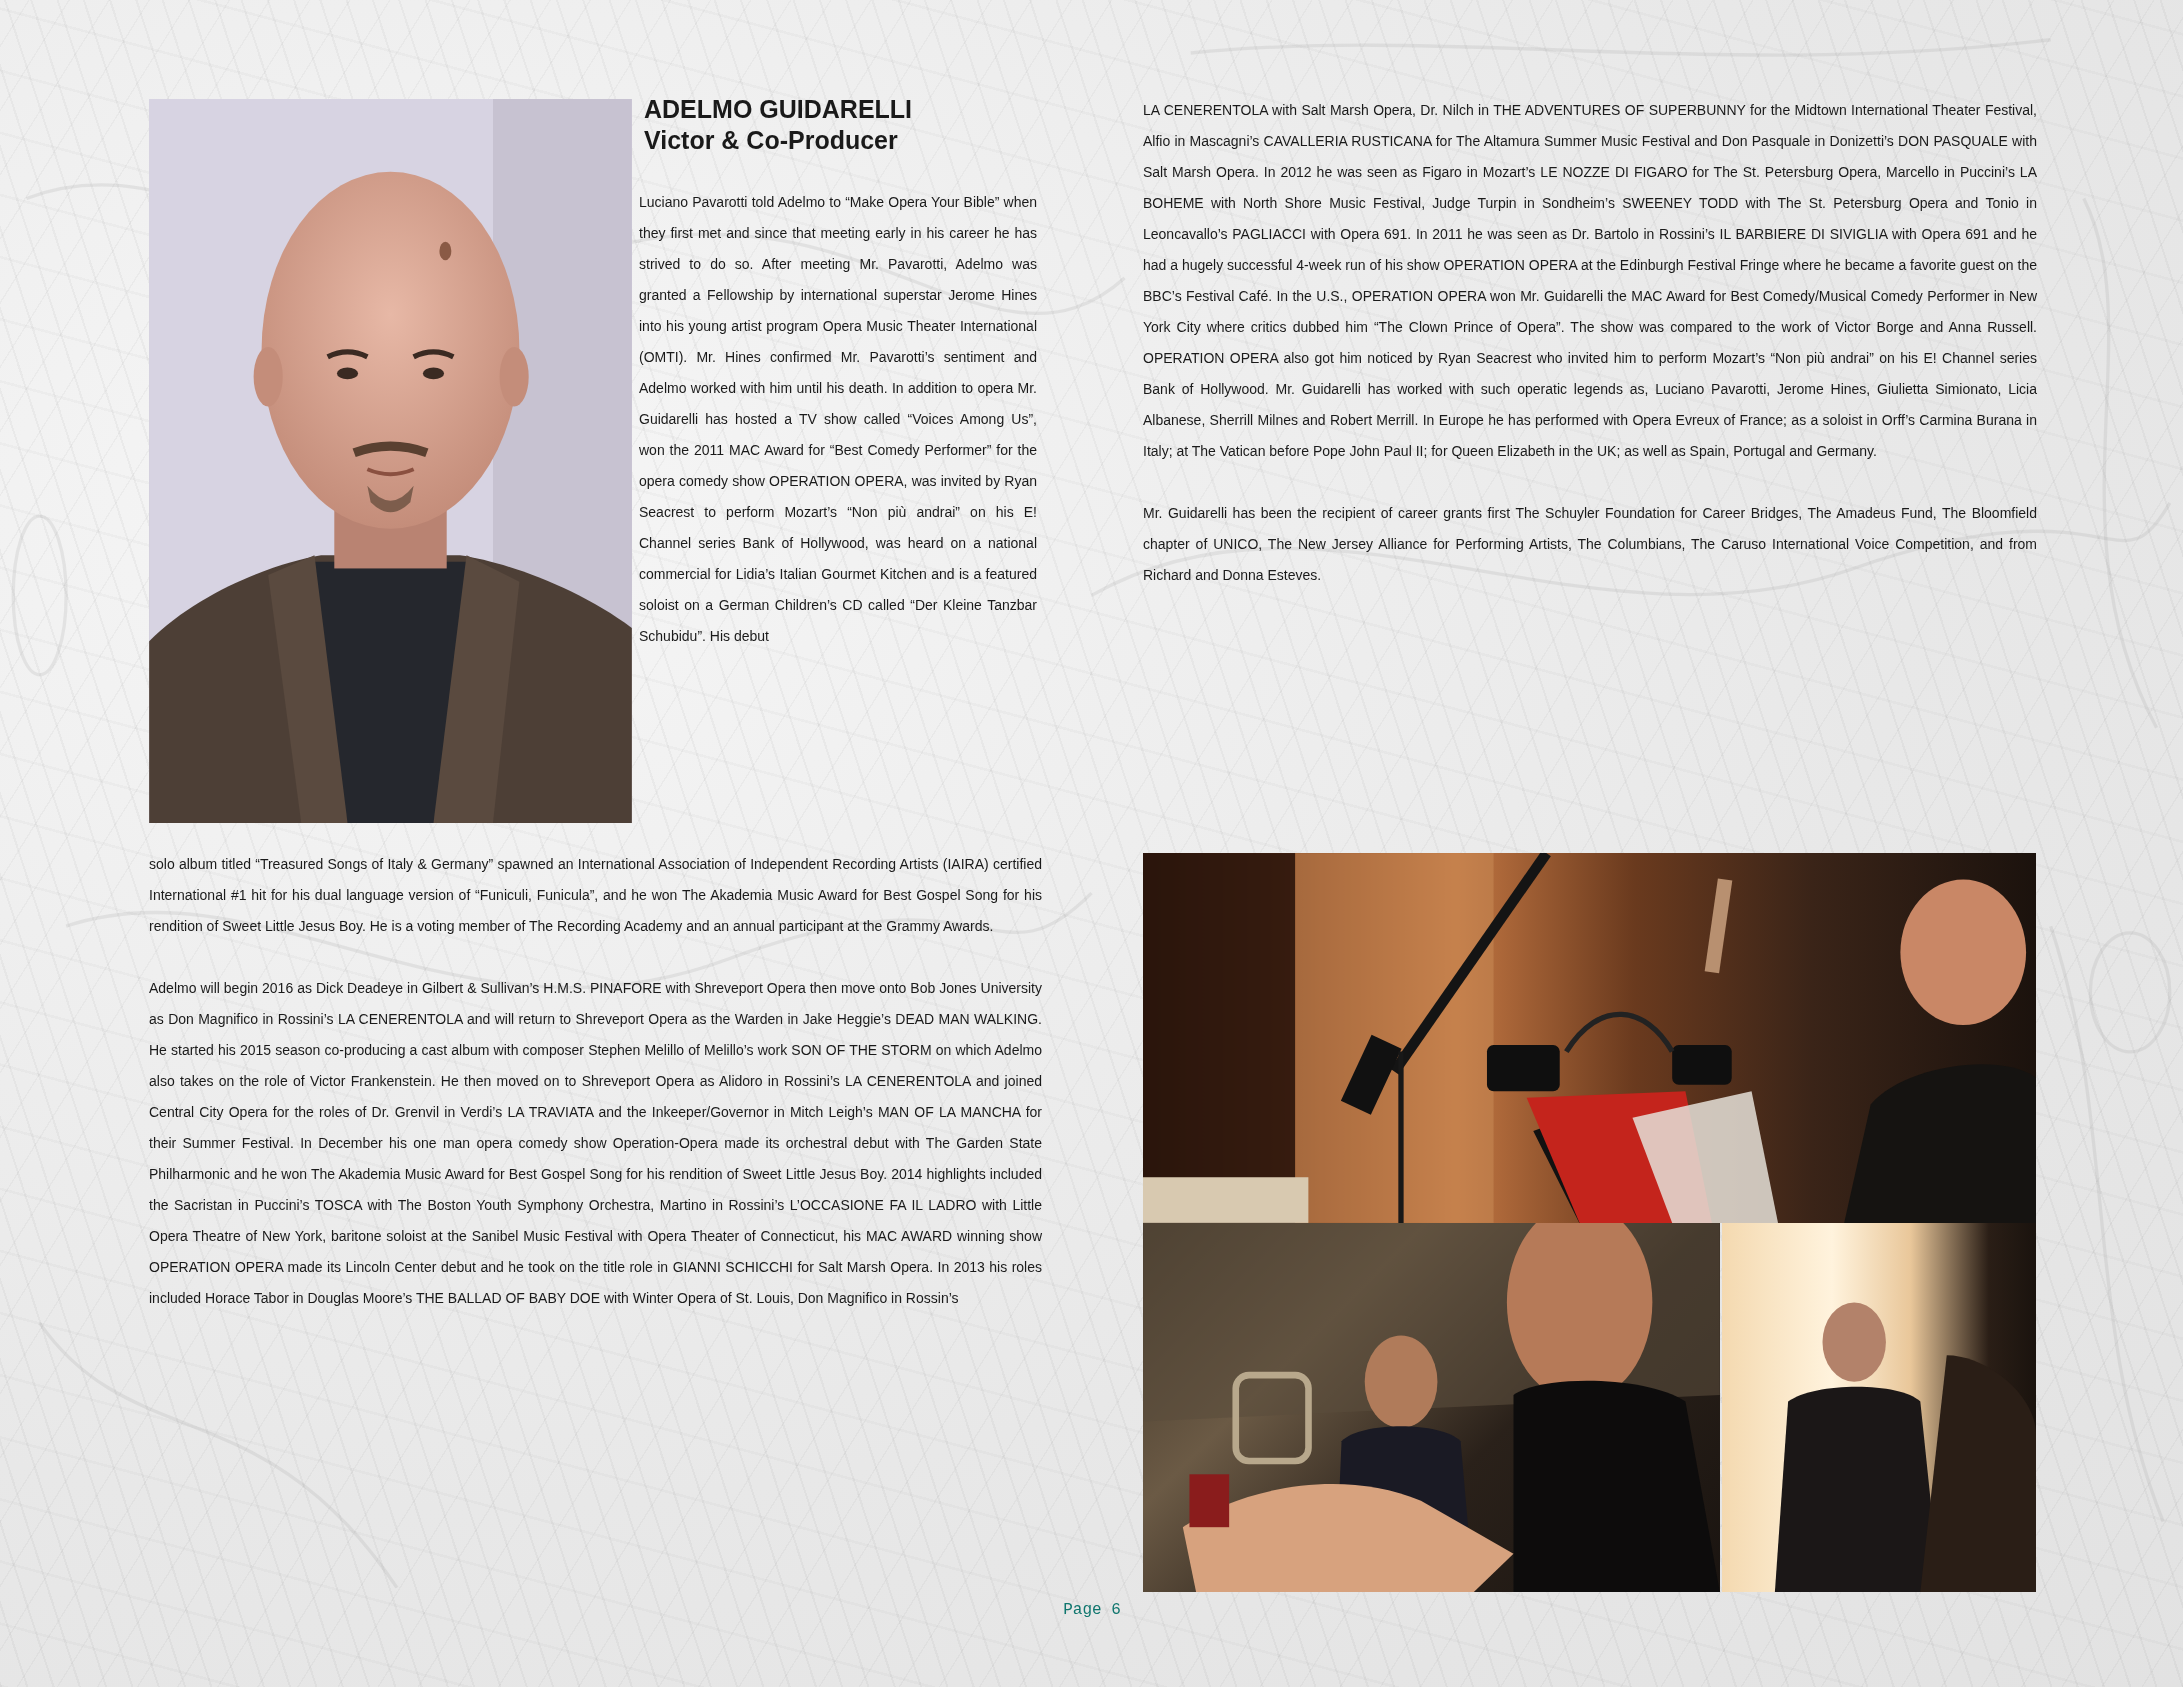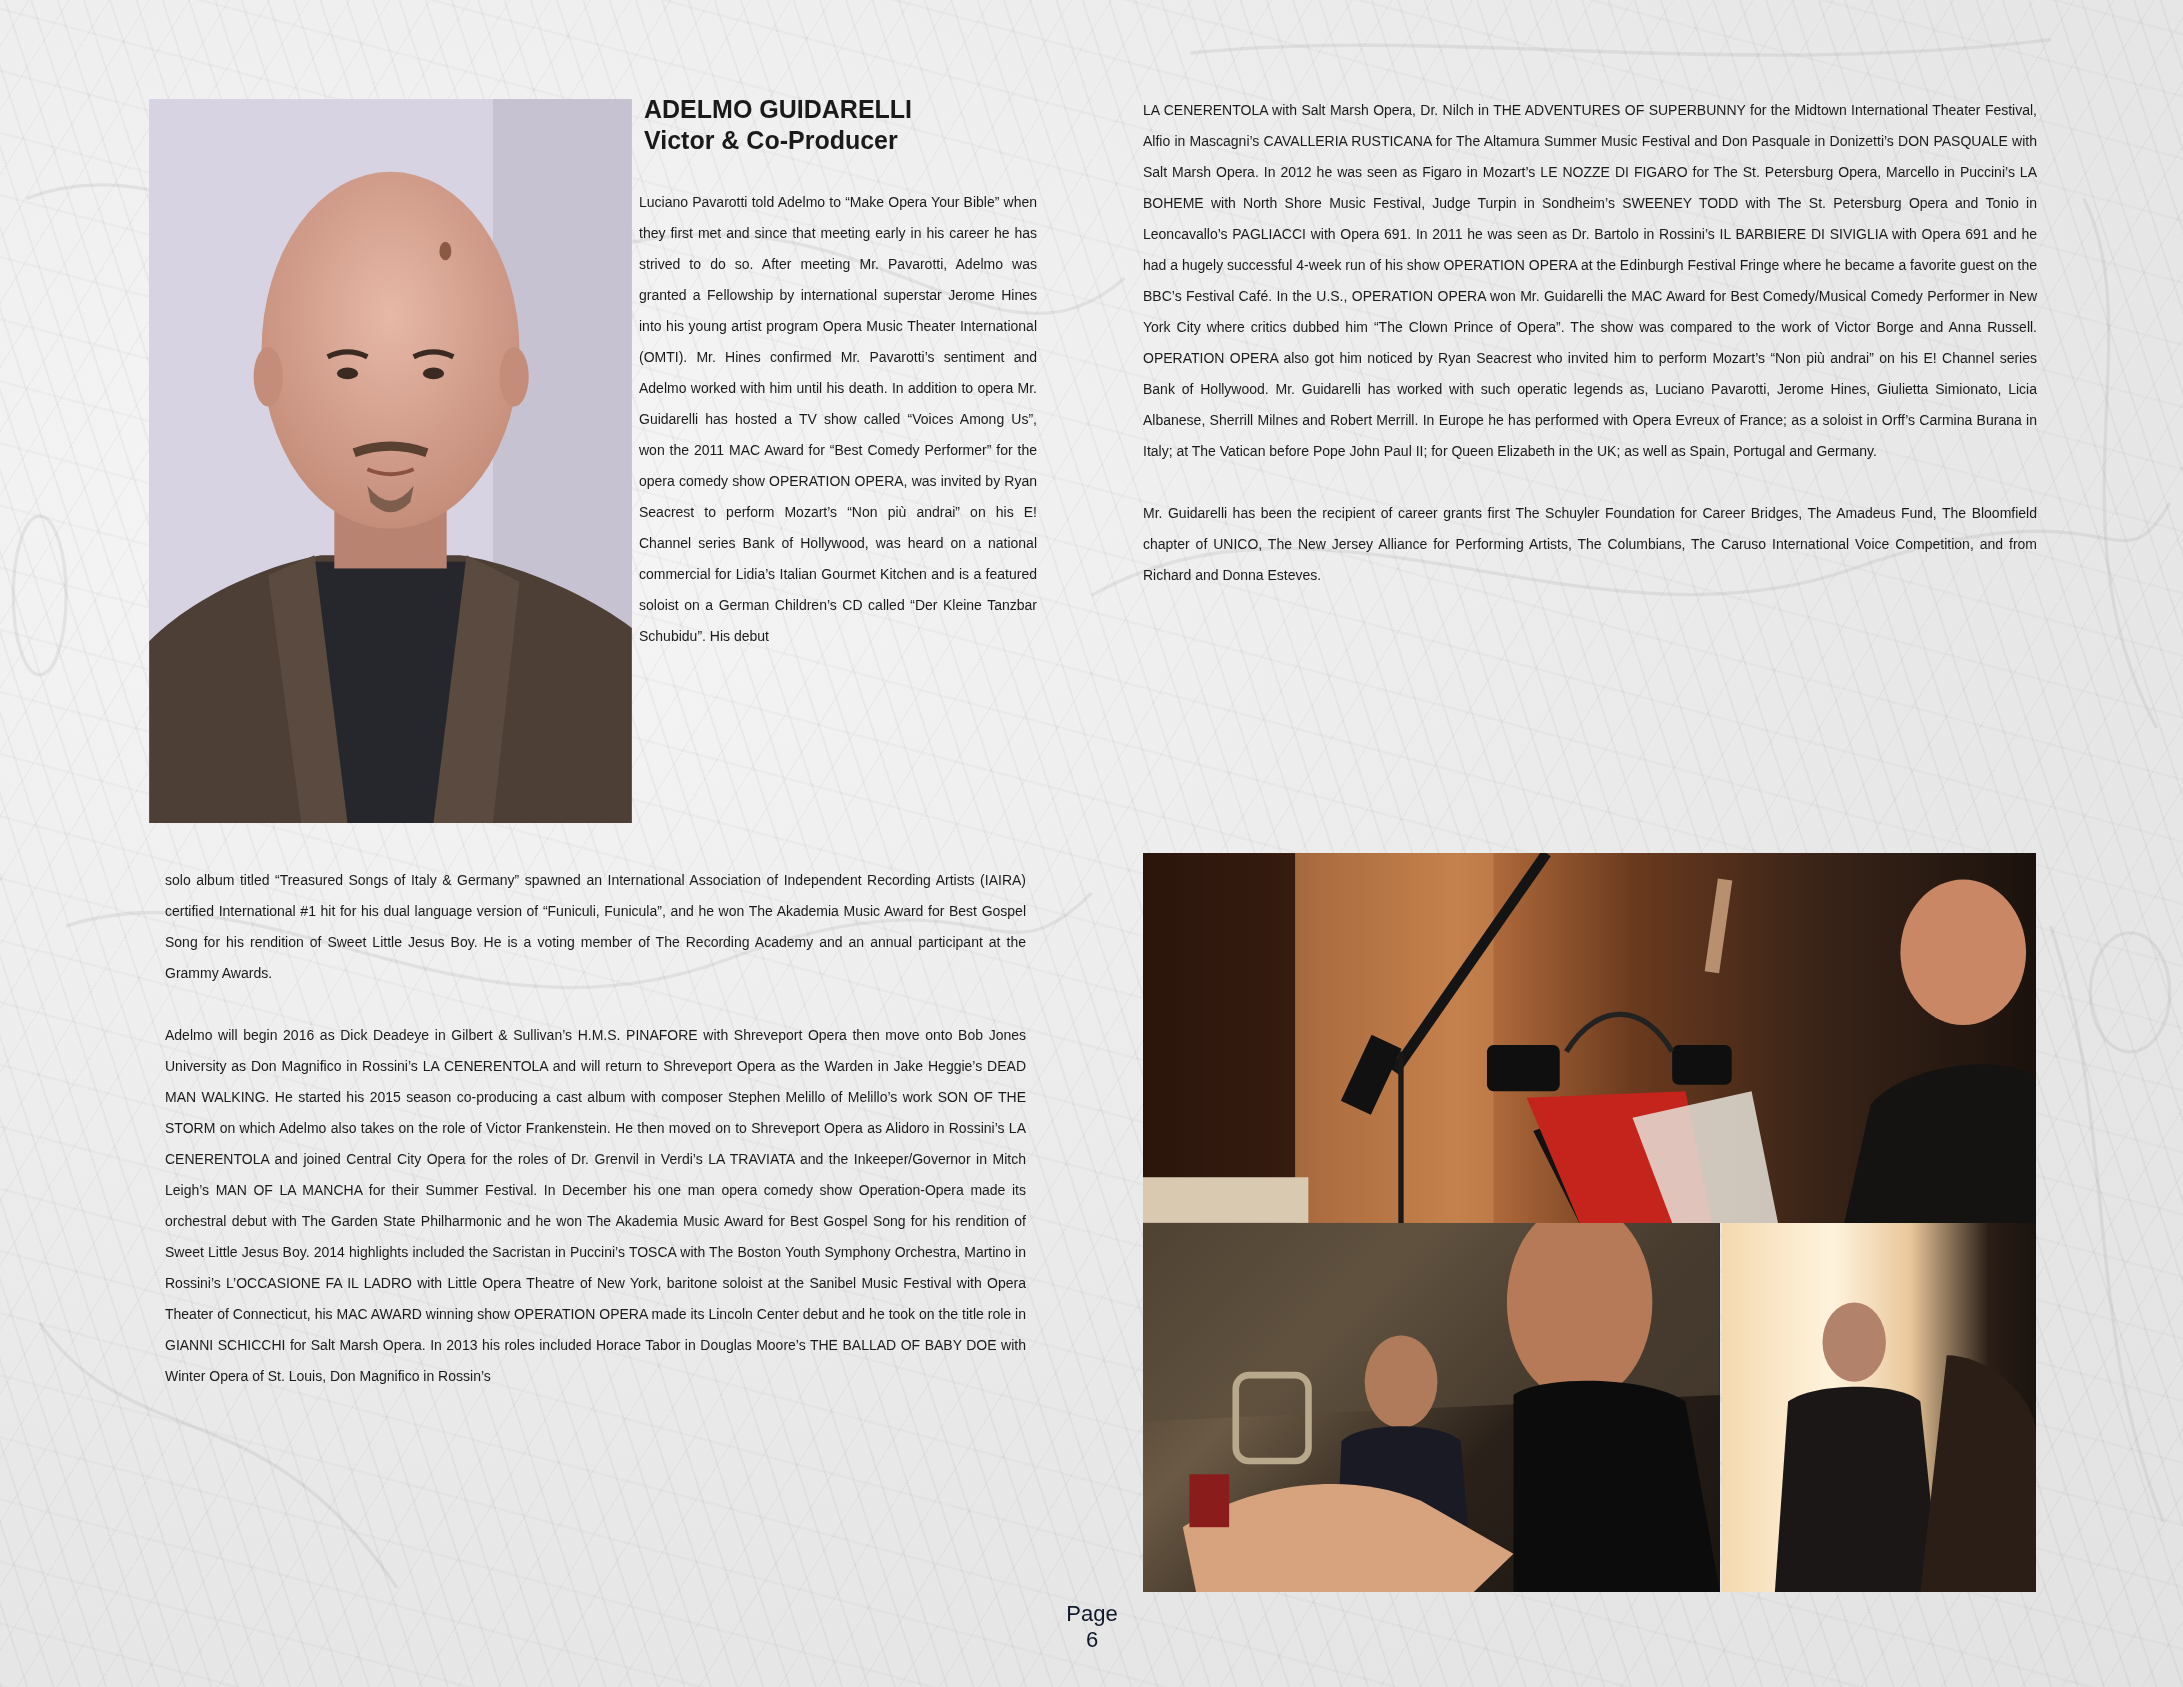--- a/index.html
+++ b/index.html
@@ -23,32 +23,32 @@
     position: absolute; left: 149px; top: 99px; width: 483px; height: 724px; overflow: hidden;
     background: linear-gradient(180deg, #d9d6e4 0%, #cfcad8 40%, #b9b0b8 100%);
   }
   .text { font-size: 14px; line-height: 31px; text-align: justify; }
   .bio-head {
     position: absolute; left: 644px; top: 94px; width: 398px;
     font-weight: bold; font-size: 25px; line-height: 31px;
   }
   .bio-intro { position: absolute; left: 639px; top: 187px; width: 398px; }
   .bio-wide { position: absolute; left: 149px; top: 849px; width: 893px; }
-  .bio-wide p { margin: 16px; }
+  .bio-wide p { margin: 0; }
   .bio-wide p + p { margin-top: 31px; }
   .right-col { position: absolute; left: 1143px; top: 95px; width: 894px; }
   .right-col p { margin: 0; }
   .right-col p + p { margin-top: 31px; }
   .photo { position: absolute; overflow: hidden; }
   .photo-top { left: 1143px; top: 853px; width: 893px; height: 370px; background: linear-gradient(90deg,#2b160d 0%,#8a4a26 20%,#c27642 35%,#6a3a1e 55%,#3a2418 75%,#1b120d 100%); }
   .photo-bl { left: 1143px; top: 1223px; width: 577px; height: 369px; background: linear-gradient(135deg,#3f3427 0%,#6b5a45 30%,#2a211a 60%,#1a1410 100%); }
   .photo-br { left: 1722px; top: 1223px; width: 314px; height: 369px; background: linear-gradient(90deg,#f4d9b0 0%,#fff3dd 35%,#e9c79a 60%,#2a1e16 85%,#1a130e 100%); }
   .page-label {
     position: absolute; left: 1059px; top: 1601px; width: 66px; text-align: center;
-    font-family: Liberation Sans, sans-serif; font-size: 22px; color: #0f172a;
+    font-family: Liberation Mono, monospace; font-size: 16px; color: #0f766e;
   }
   svg { display: block; }
 </style>
 </head>
 <body>
 
 <div class="bg"></div>
 <svg class="bg-sketch" width="2183" height="1687" viewBox="0 0 3300 2550">
   <g fill="none" stroke="#9a9a9a" stroke-opacity="0.18" stroke-width="5">
     <path d="M40 300 C300 200 500 500 900 380 S1500 600 1700 420"></path>

